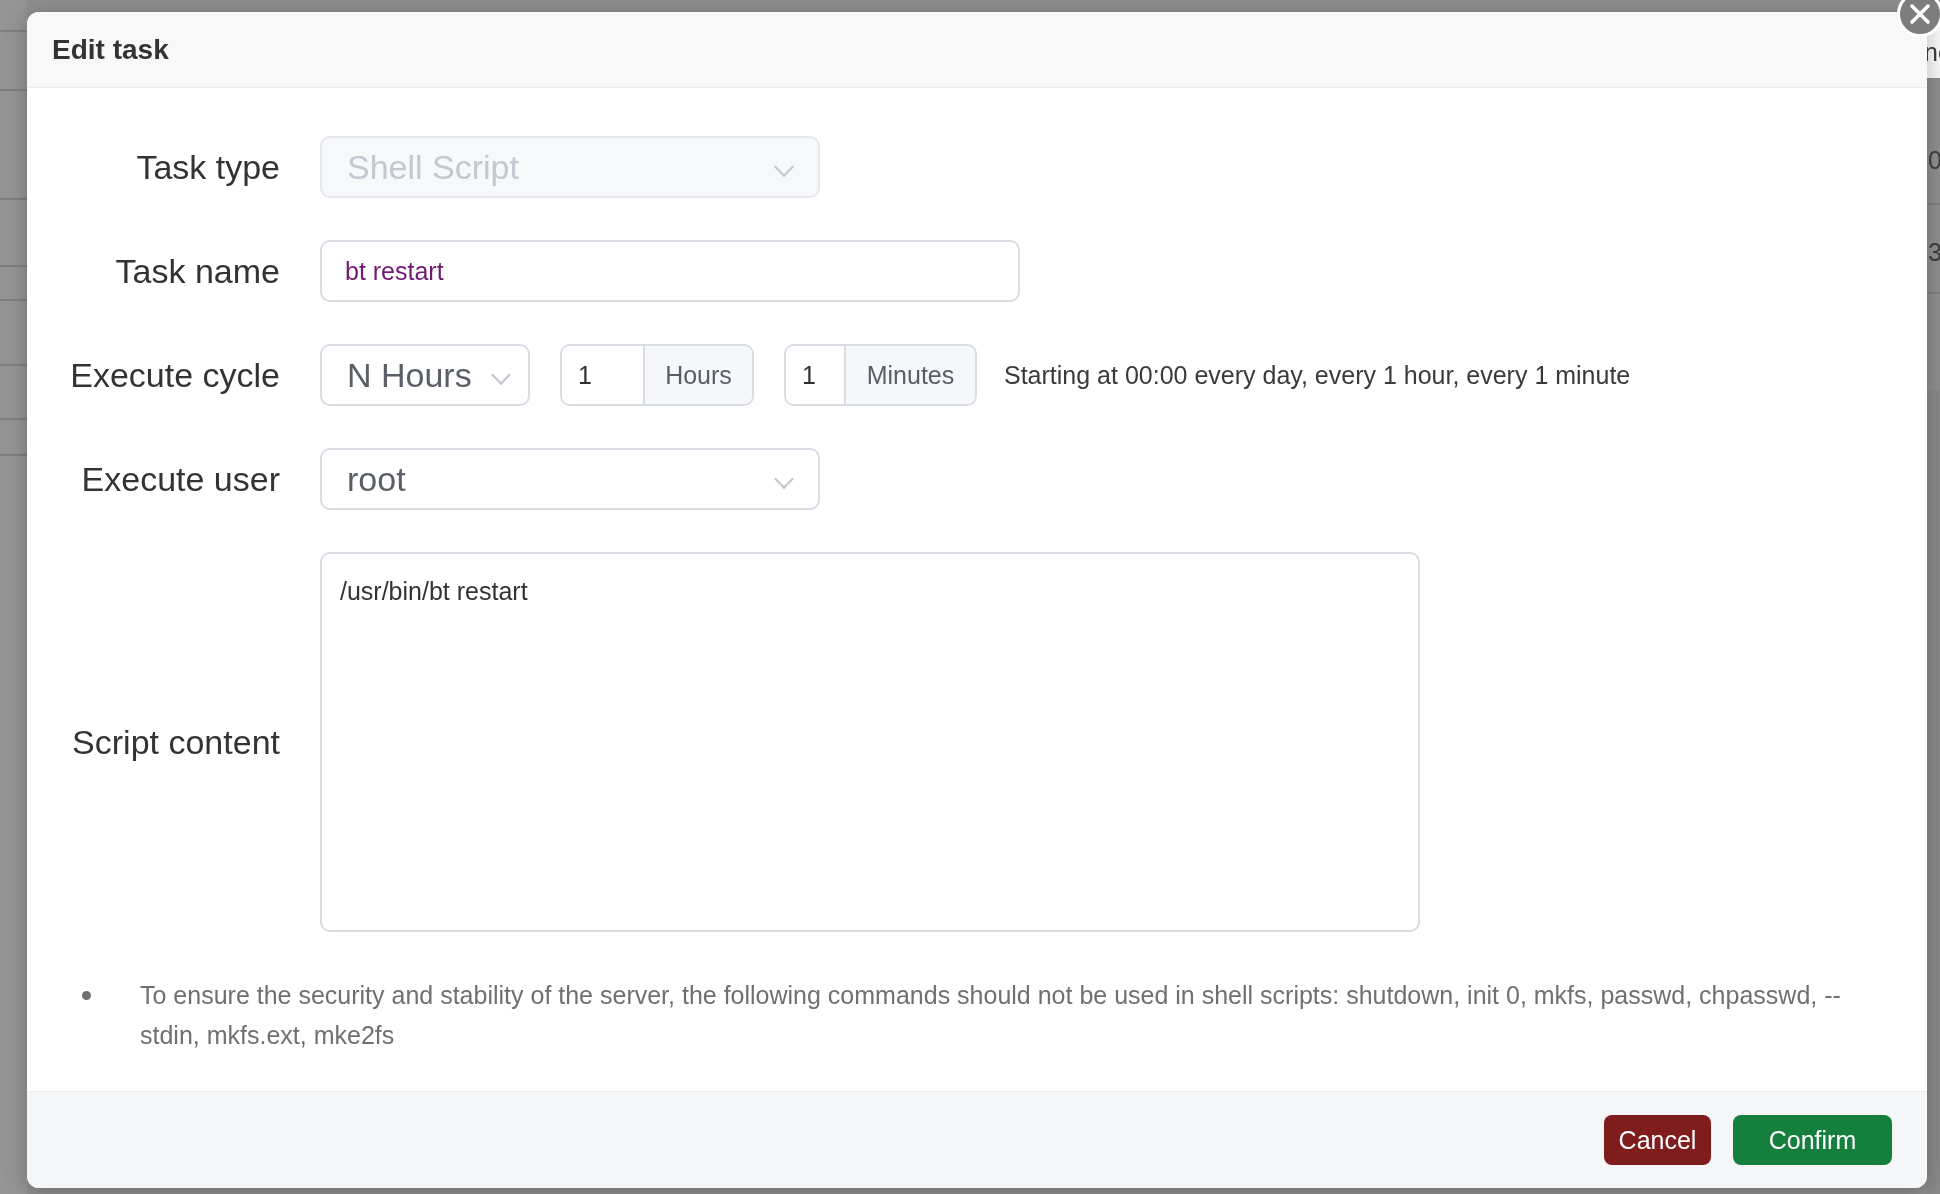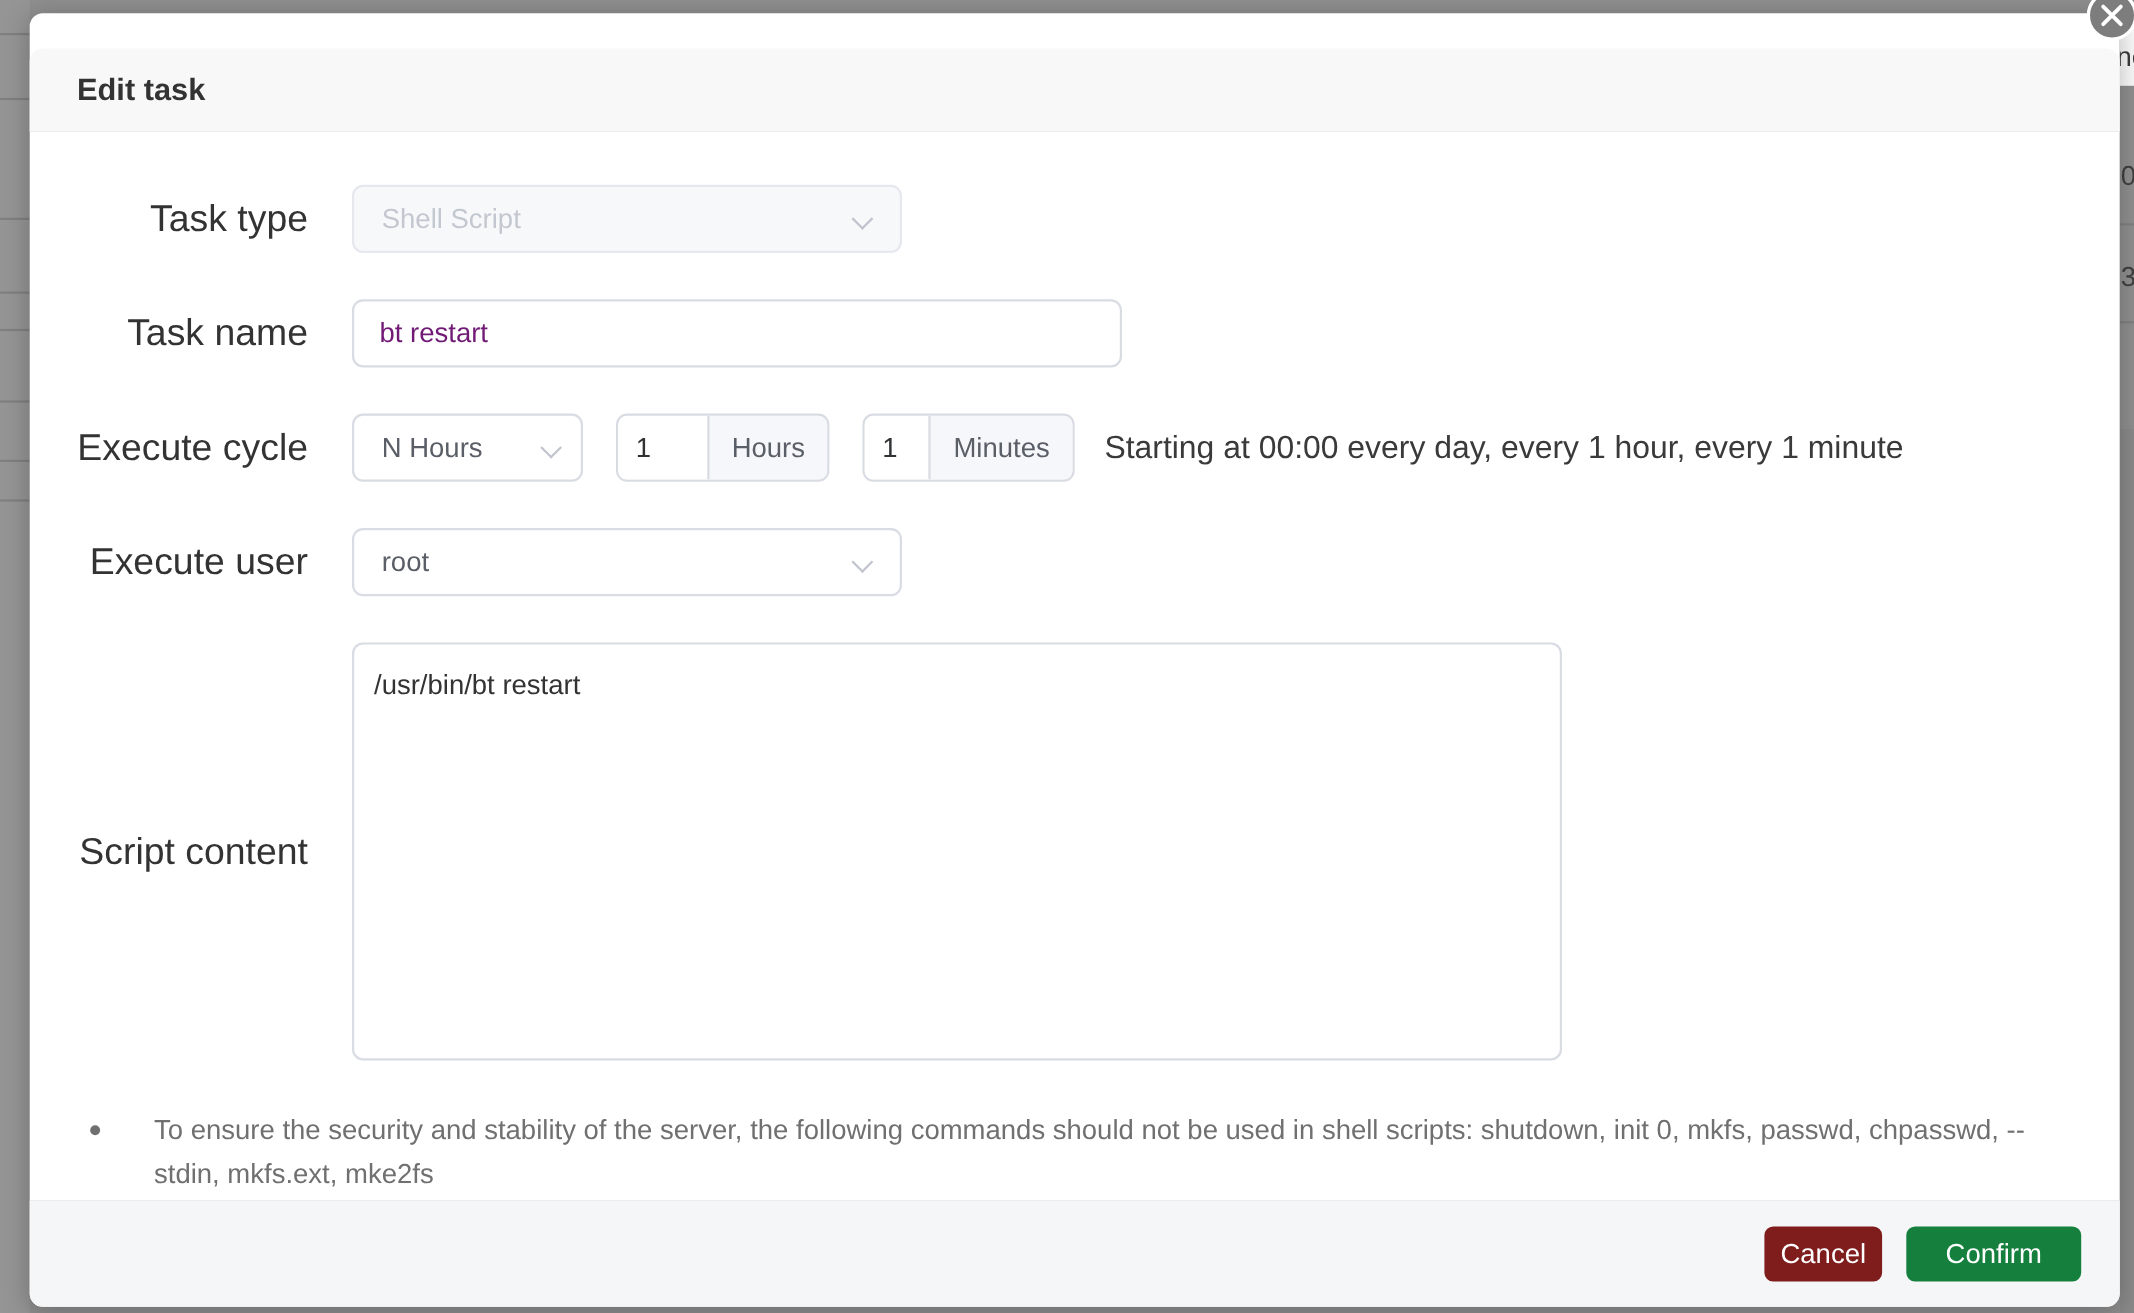--- a/index.html
+++ b/index.html
@@ -38,21 +38,21 @@
   
   .modal {
     position: absolute; left: 27px; top: 12px; width: 1900px; height: 1176px;
     background: #fff; border-radius: 12px;
     box-shadow: 0 4px 24px rgba(0,0,0,0.25);
   }
   .modal-header {
     height: 76px; background: #f8f8f8;
     border-bottom: 1px solid #ececec;
     border-radius: 12px 12px 0 0;
-    display: flex; align-items: center; padding-left: 43px; margin-top: 32px;
+    display: flex; align-items: center; padding-left: 25px;
   }
   .modal-title { font-size: 28px; font-weight: 600; color: #333; }
 
   .close-btn {
     position: absolute; left: 1897px; top: -9px; width: 46px; height: 46px;
     border-radius: 50%; background: #7d7d7d; border: 3px solid #ffffff;
     display: flex; align-items: center; justify-content: center;
     cursor: pointer; z-index: 5;
   }
 
@@ -61,21 +61,21 @@
   .form-row { display: flex; align-items: center; margin-bottom: 42px; }
   .form-row.top-align { align-items: center; }
   .form-label {
     width: 253px; text-align: right; font-size: 34px; color: #333;
     line-height: 62px; margin-right: 40px; flex: none;
   }
 
   .select-box {
     position: relative; height: 62px; border: 2px solid #d9dce3; border-radius: 10px;
     background: #fff; display: flex; align-items: center;
-    padding-left: 25px; font-size: 25px; color: #5a5e66; cursor: pointer;
+    padding-left: 25px; font-size: 34px; color: #5a5e66; cursor: pointer;
   }
   .select-box.w500 { width: 500px; }
   .select-box.w208 { width: 210px; }
   .select-box.disabled {
     background: #f7f8fa; border-color: #e6e8ee; color: #c3c7cf; cursor: not-allowed;
   }
   .chevron {
     position: absolute; right: 27px; top: 22px; width: 14px; height: 14px;
     border-right: 2.5px solid #c0c4cc; border-bottom: 2.5px solid #c0c4cc;
     transform: rotate(45deg);
@@ -101,21 +101,21 @@
     display: flex; align-items: center; justify-content: center;
     font-size: 25px; color: #5a5e66; flex: none;
   }
   .g-hours { width: 194px; margin-left: 30px; }
   .g-hours .num-input { width: 81px; }
   .g-hours .unit-suffix { width: 109px; }
   .g-minutes { width: 193px; margin-left: 30px; }
   .g-minutes .num-input { width: 58px; }
   .g-minutes .unit-suffix { width: 131px; }
 
-  .cycle-summary { margin-left: 27px; font-size: 29px; color: #3a3a3a; line-height: 62px; white-space: nowrap; }
+  .cycle-summary { margin-left: 27px; font-size: 25px; color: #3a3a3a; line-height: 62px; white-space: nowrap; }
 
   .script-textarea {
     width: 1100px; height: 380px; border: 2px solid #d9dce3; border-radius: 10px;
     padding: 20px 18px; font-size: 25px; color: #333;
     font-family: "Liberation Sans", sans-serif; resize: none; outline: none; line-height: 34px;
   }
 
   .note-row { display: flex; margin: 43px 0 0 55px; }
   .note-bullet {
     width: 9px; height: 9px; border-radius: 50%; background: #6f6f6f;

